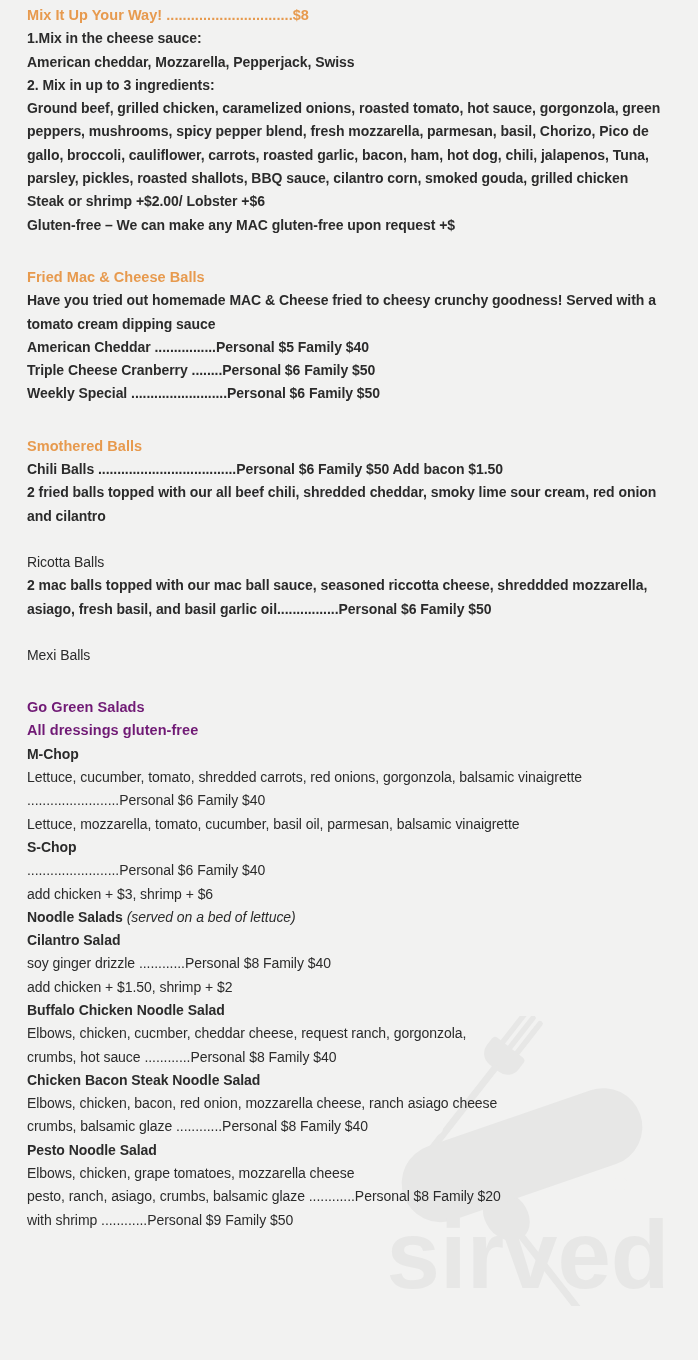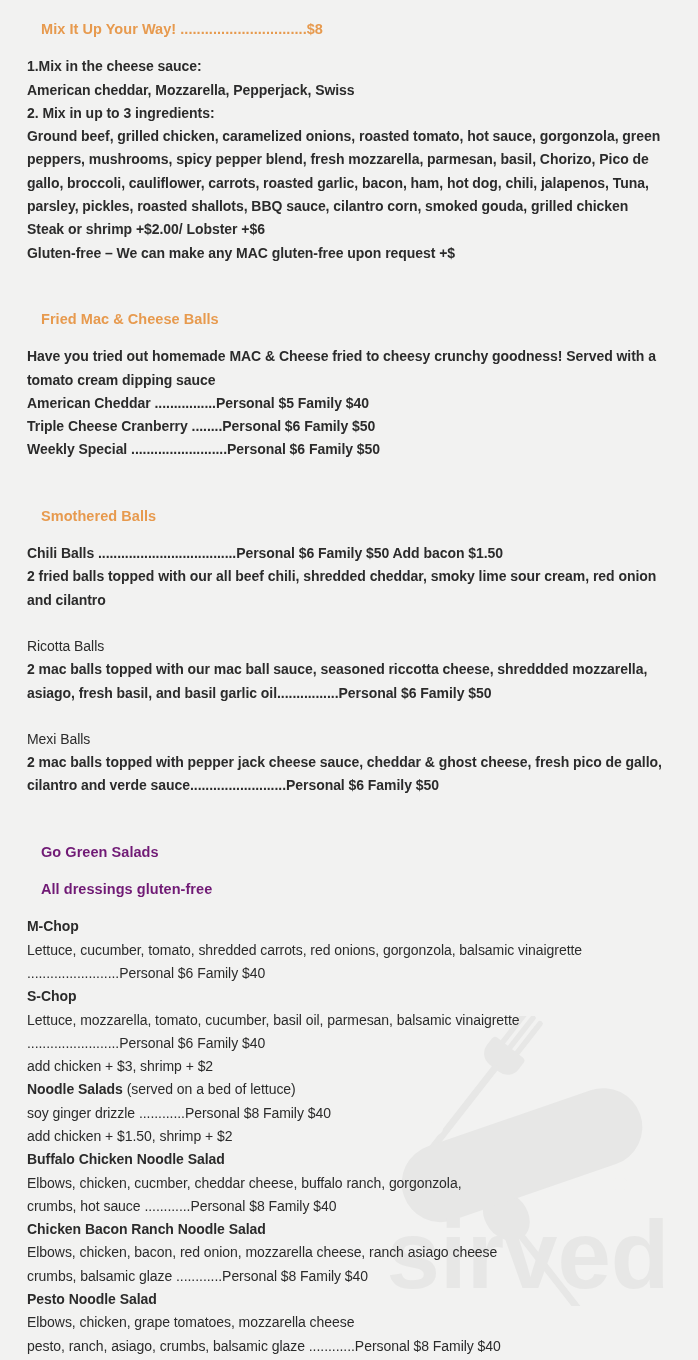--- a/index.html
+++ b/index.html
@@ -41,38 +41,38 @@
   .content {
     position: relative;
     z-index: 2;
   }
 
   .sec-head {
     color: #e79a4e;
     font-weight: bold;
     font-size: 14.5px;
     line-height: 23.3px;
-    margin: 14px;
+    margin: 0;
     letter-spacing: 0.05px;
   }
   .sec-head.alt {
     color: #701a75;
   }
 
   .line {
     color: #2b2b2b;
     font-size: 14px;
     line-height: 23.3px;
     margin: 0;
     white-space: nowrap;
     letter-spacing: -0.05px;
   }
   .line.wrap { white-space: normal; }
   .line.b { font-weight: bold; }
-  .line .i { font-weight: normal; }
+  .line .i { font-style: italic; font-weight: normal; }
 
   .gap-lg { height: 29px; }
   .gap-md { height: 23px; }
   .pad-top { height: 4px; }
 </style>
 </head>
 <body>
 
 <div id="menu-page">
 
@@ -130,48 +130,48 @@
     <div class="line b wrap">2 fried balls topped with our all beef chili, shredded cheddar, smoky lime sour cream, red onion and cilantro</div>
 
     <div class="gap-md"></div>
 
     <div class="line">Ricotta Balls</div>
     <div class="line b wrap">2 mac balls topped with our mac ball sauce, seasoned riccotta cheese, shreddded mozzarella, asiago, fresh basil, and basil garlic oil................Personal $6     Family $50</div>
 
     <div class="gap-md"></div>
 
     <div class="line">Mexi Balls</div>
-    <div class="line b wrap">2 mac balls topped with pepper jack cheese sauce, cheddar &amp; ghost cheese, fresh pico de gallo, cilantro and verde sauce.........................Personal $6     Family $50</div>
 
     <div class="gap-lg"></div>
 
     <div class="sec-head alt">Go Green Salads</div>
     <div class="sec-head alt">All dressings gluten-free</div>
 
     <div class="line b">M-Chop</div>
     <div class="line">Lettuce, cucumber, tomato, shredded carrots, red onions, gorgonzola, balsamic vinaigrette</div>
     <div class="line">........................Personal $6    Family $40</div>
 
+    <div class="line">Lettuce, mozzarella, tomato, cucumber, basil oil, parmesan, balsamic vinaigrette</div>
     <div class="line b">S-Chop</div>
-    <div class="line">Lettuce, mozzarella, tomato, cucumber, basil oil, parmesan, balsamic vinaigrette</div>
     <div class="line">........................Personal $6    Family $40</div>
-    <div class="line">add chicken + $3, shrimp + $2</div>
+    <div class="line">add chicken + $3, shrimp + $6</div>
 
     <div class="line b"><span>Noodle Salads</span> <span class="i">(served on a bed of lettuce)</span></div>
 
+    <div class="line b">Cilantro Salad</div>
     <div class="line">soy ginger drizzle ............Personal $8    Family $40</div>
     <div class="line">add chicken + $1.50, shrimp + $2</div>
 
     <div class="line b">Buffalo Chicken Noodle Salad</div>
-    <div class="line">Elbows, chicken, cucmber, cheddar cheese, buffalo ranch, gorgonzola,</div>
+    <div class="line">Elbows, chicken, cucmber, cheddar cheese, request ranch, gorgonzola,</div>
     <div class="line">crumbs, hot sauce ............Personal $8    Family $40</div>
 
-    <div class="line b">Chicken Bacon Ranch Noodle Salad</div>
+    <div class="line b">Chicken Bacon Steak Noodle Salad</div>
     <div class="line">Elbows, chicken, bacon, red onion, mozzarella cheese, ranch asiago cheese</div>
     <div class="line">crumbs, balsamic glaze ............Personal $8    Family $40</div>
 
     <div class="line b">Pesto Noodle Salad</div>
     <div class="line">Elbows, chicken, grape tomatoes, mozzarella cheese</div>
-    <div class="line">pesto, ranch, asiago, crumbs, balsamic glaze ............Personal $8    Family $40</div>
+    <div class="line">pesto, ranch, asiago, crumbs, balsamic glaze ............Personal $8    Family $20</div>
     <div class="line">with shrimp ............Personal $9   Family $50</div>
 
   </div>
 </div>
 
 </body></html>

